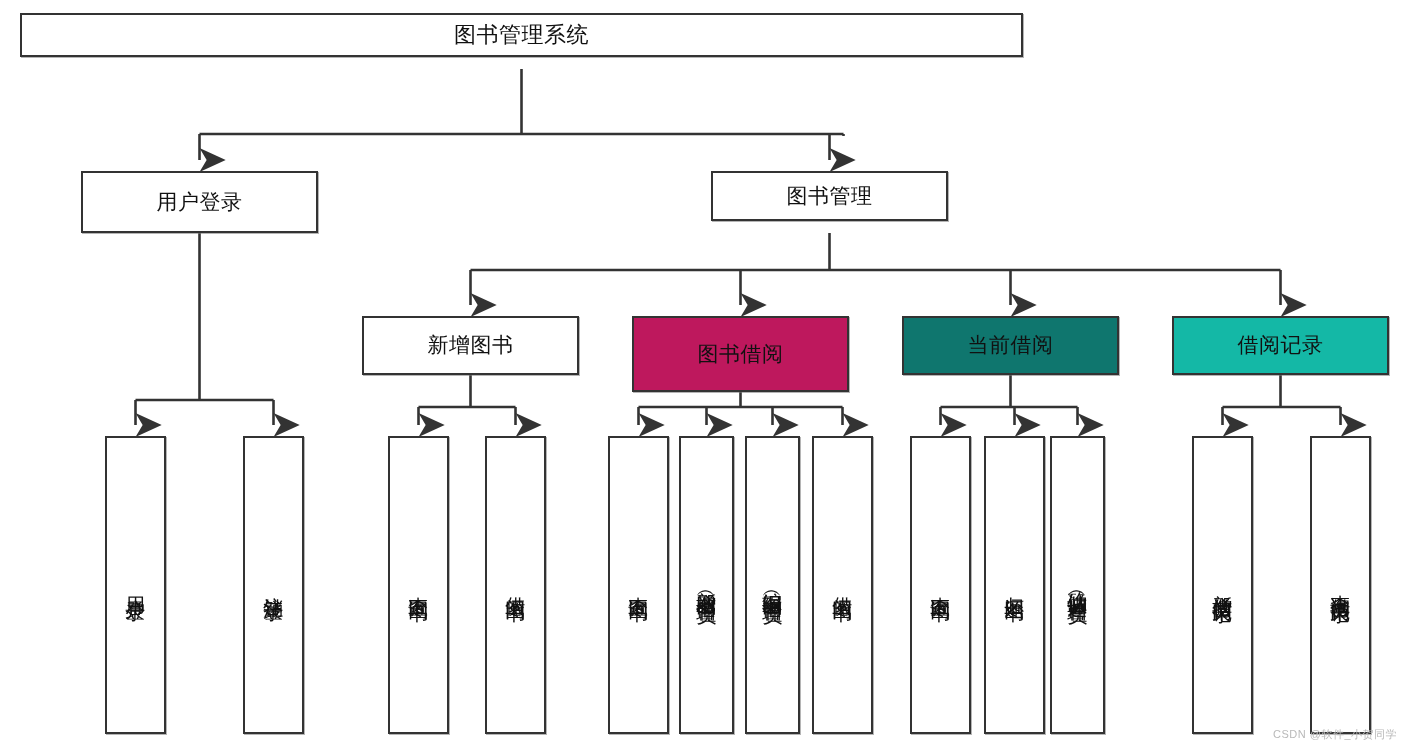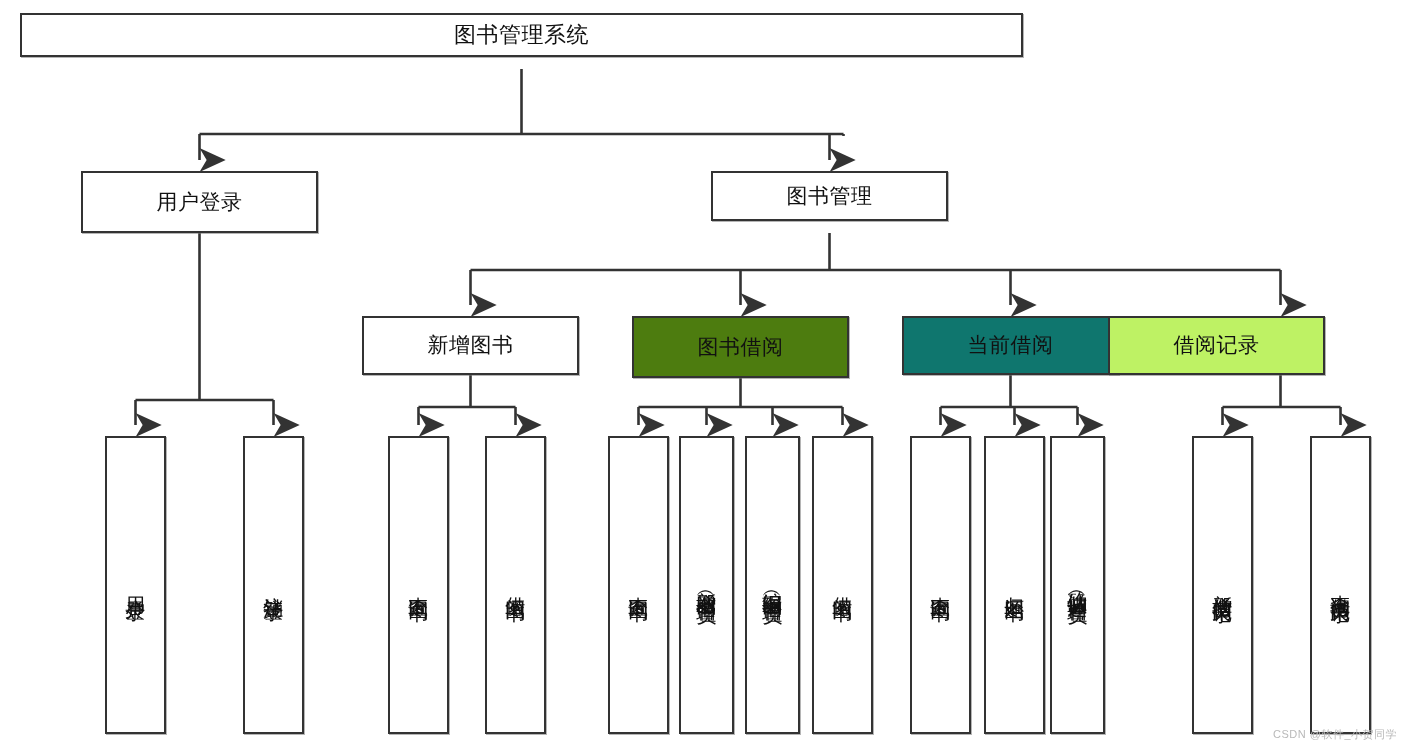--- a/index.html
+++ b/index.html
@@ -114,27 +114,27 @@
   <div class="node" style="left: 81px; top: 171px; width: 237px; height: 62px; border-color: rgb(51, 51, 51); background: rgb(255, 255, 255);">
     <span class="lbl">用户登录</span>
   </div>
   <div class="node" style="left: 711px; top: 171px; width: 237px; height: 50px; border-color: rgb(51, 51, 51); background: rgb(255, 255, 255);">
     <span class="lbl">图书管理</span>
   </div>
 
   <div class="node" style="left: 362px; top: 316px; width: 217px; height: 59px; border-color: rgb(51, 51, 51); background: rgb(255, 255, 255);">
     <span class="lbl">新增图书</span>
   </div>
-  <div class="node" style="left: 632px; top: 316px; width: 217px; height: 62px; border-color: rgb(51, 51, 51); background: #4d7c0f;">
+  <div class="node" style="left: 632px; top: 316px; width: 217px; height: 76px; border-color: rgb(51, 51, 51); background: #be185d;">
     <span class="lbl">图书借阅</span>
   </div>
   <div class="node" style="left: 902px; top: 316px; width: 217px; height: 59px; border-color: rgb(51, 51, 51); background: #0f766e;">
     <span class="lbl">当前借阅</span>
   </div>
-  <div class="node" style="left: 1108px; top: 316px; width: 217px; height: 59px; border-color: rgb(51, 51, 51); background: #bef264;">
+  <div class="node" style="left: 1172px; top: 316px; width: 217px; height: 59px; border-color: rgb(51, 51, 51); background: #14b8a6;">
     <span class="lbl">借阅记录</span>
   </div>
 
   <div class="node vert" style="left: 105px; top: 436px; width: 61px; height: 298px; border-color: rgb(51, 51, 51); background: rgb(255, 255, 255);">
     <span class="lbl">用户登录</span>
   </div>
   <div class="node vert" style="left: 243px; top: 436px; width: 61px; height: 298px; border-color: rgb(51, 51, 51); background: rgb(255, 255, 255);">
     <span class="lbl">注销登录</span>
   </div>
   <div class="node vert" style="left: 388px; top: 436px; width: 61px; height: 298px; border-color: rgb(51, 51, 51); background: rgb(255, 255, 255);">

